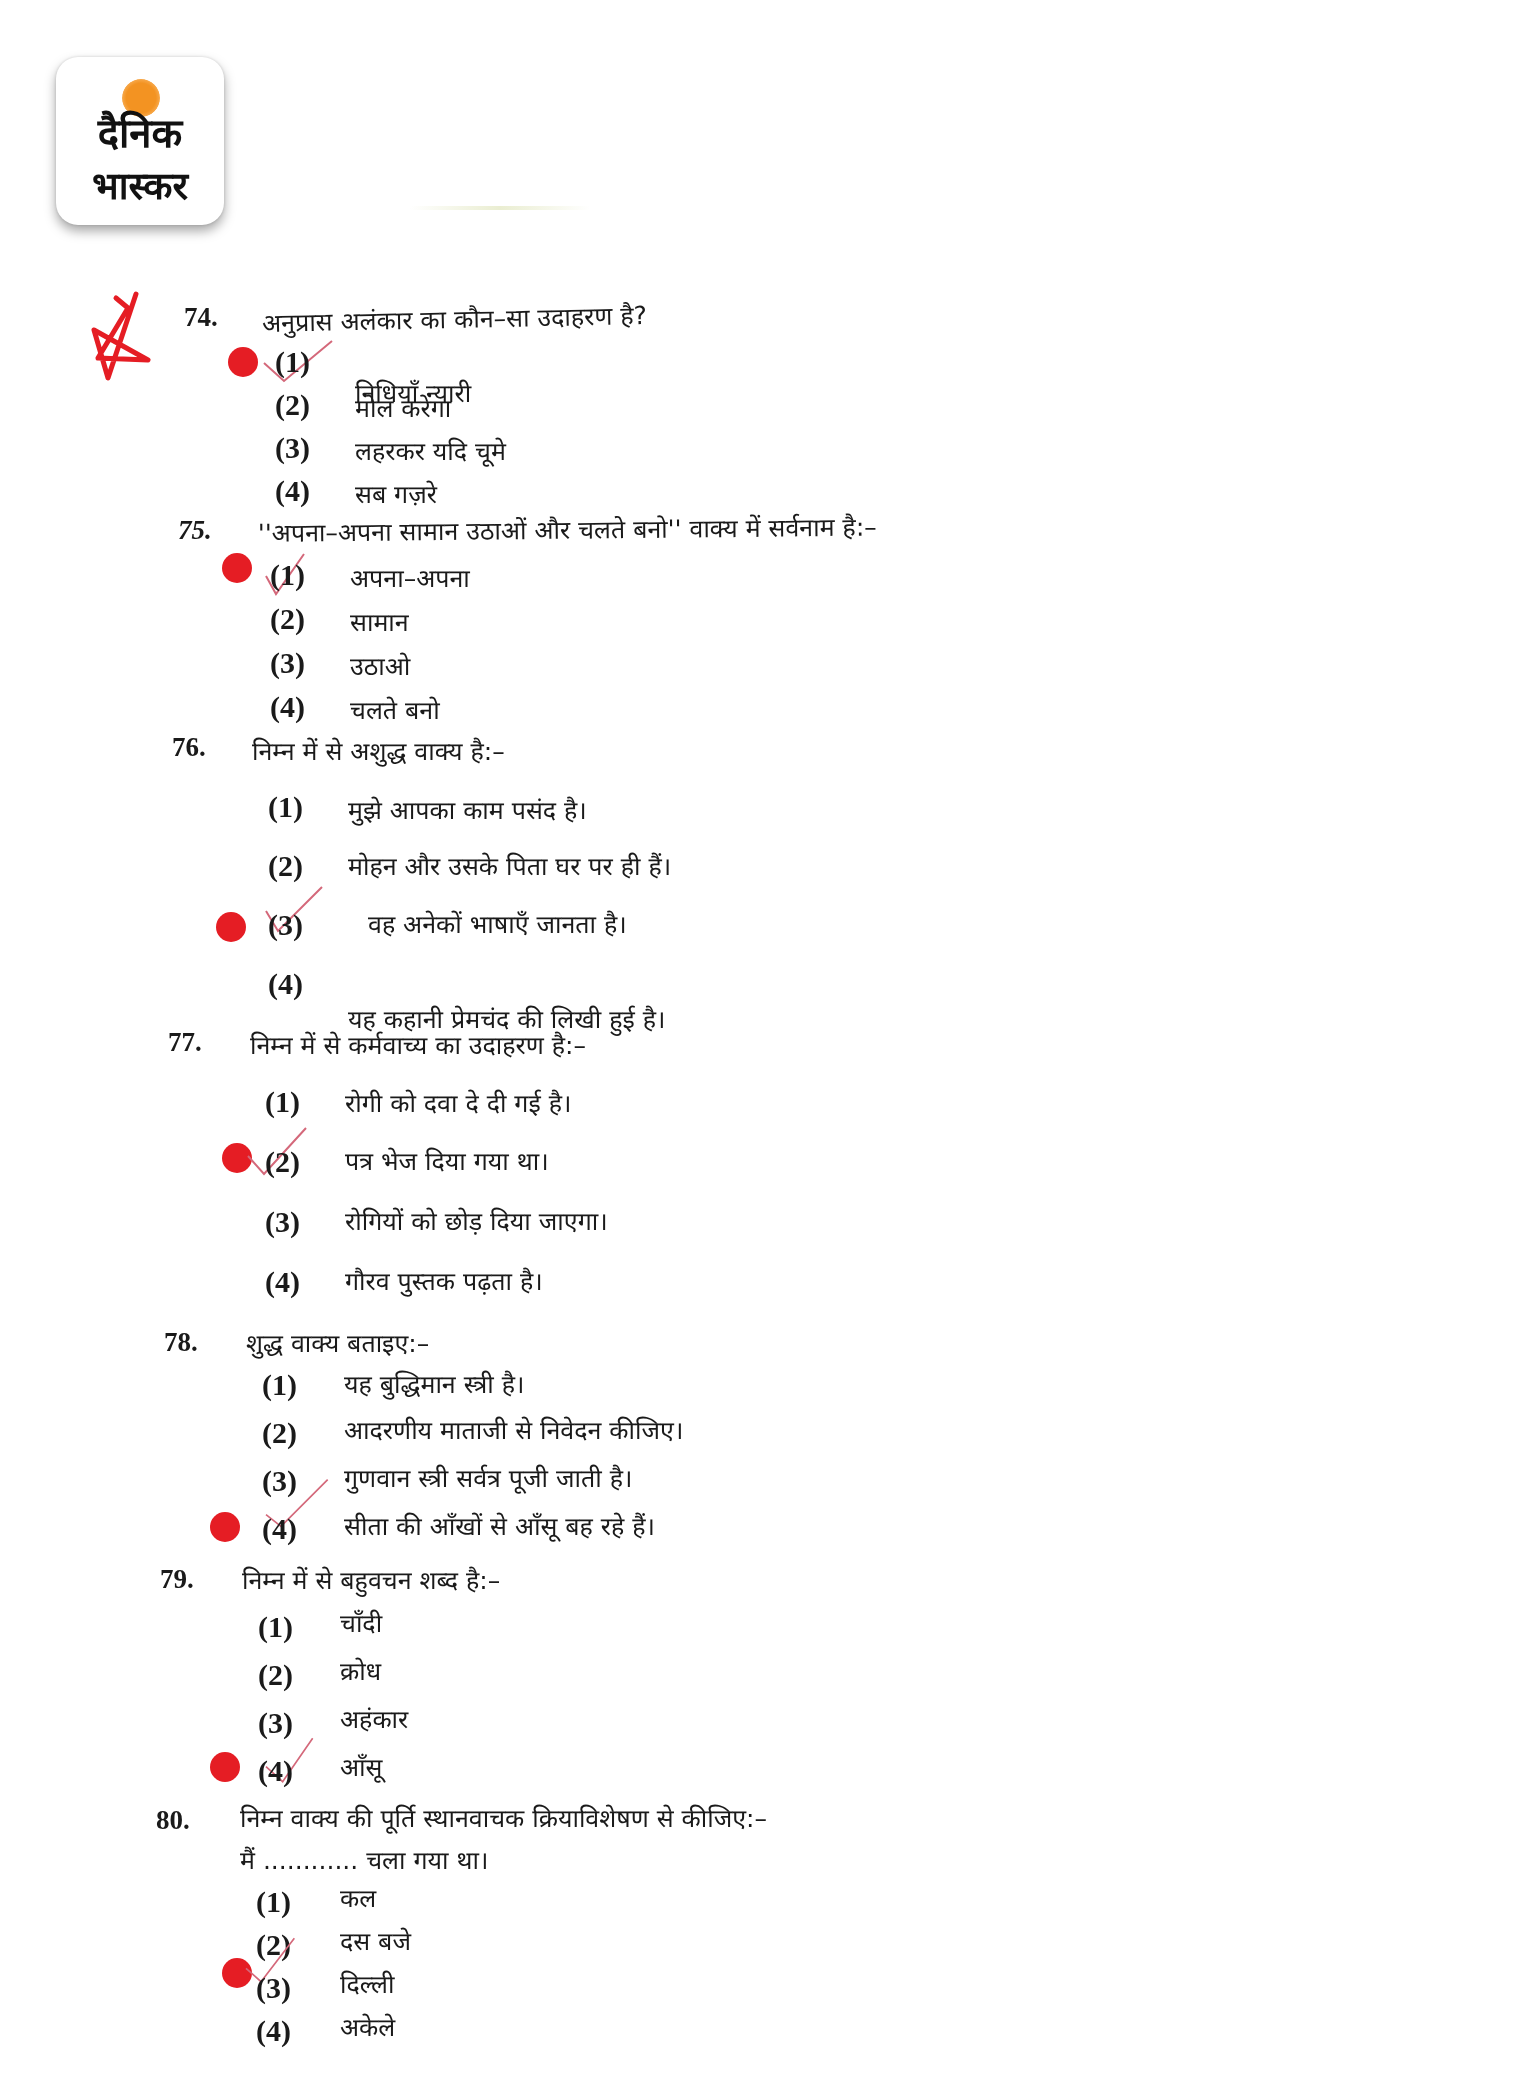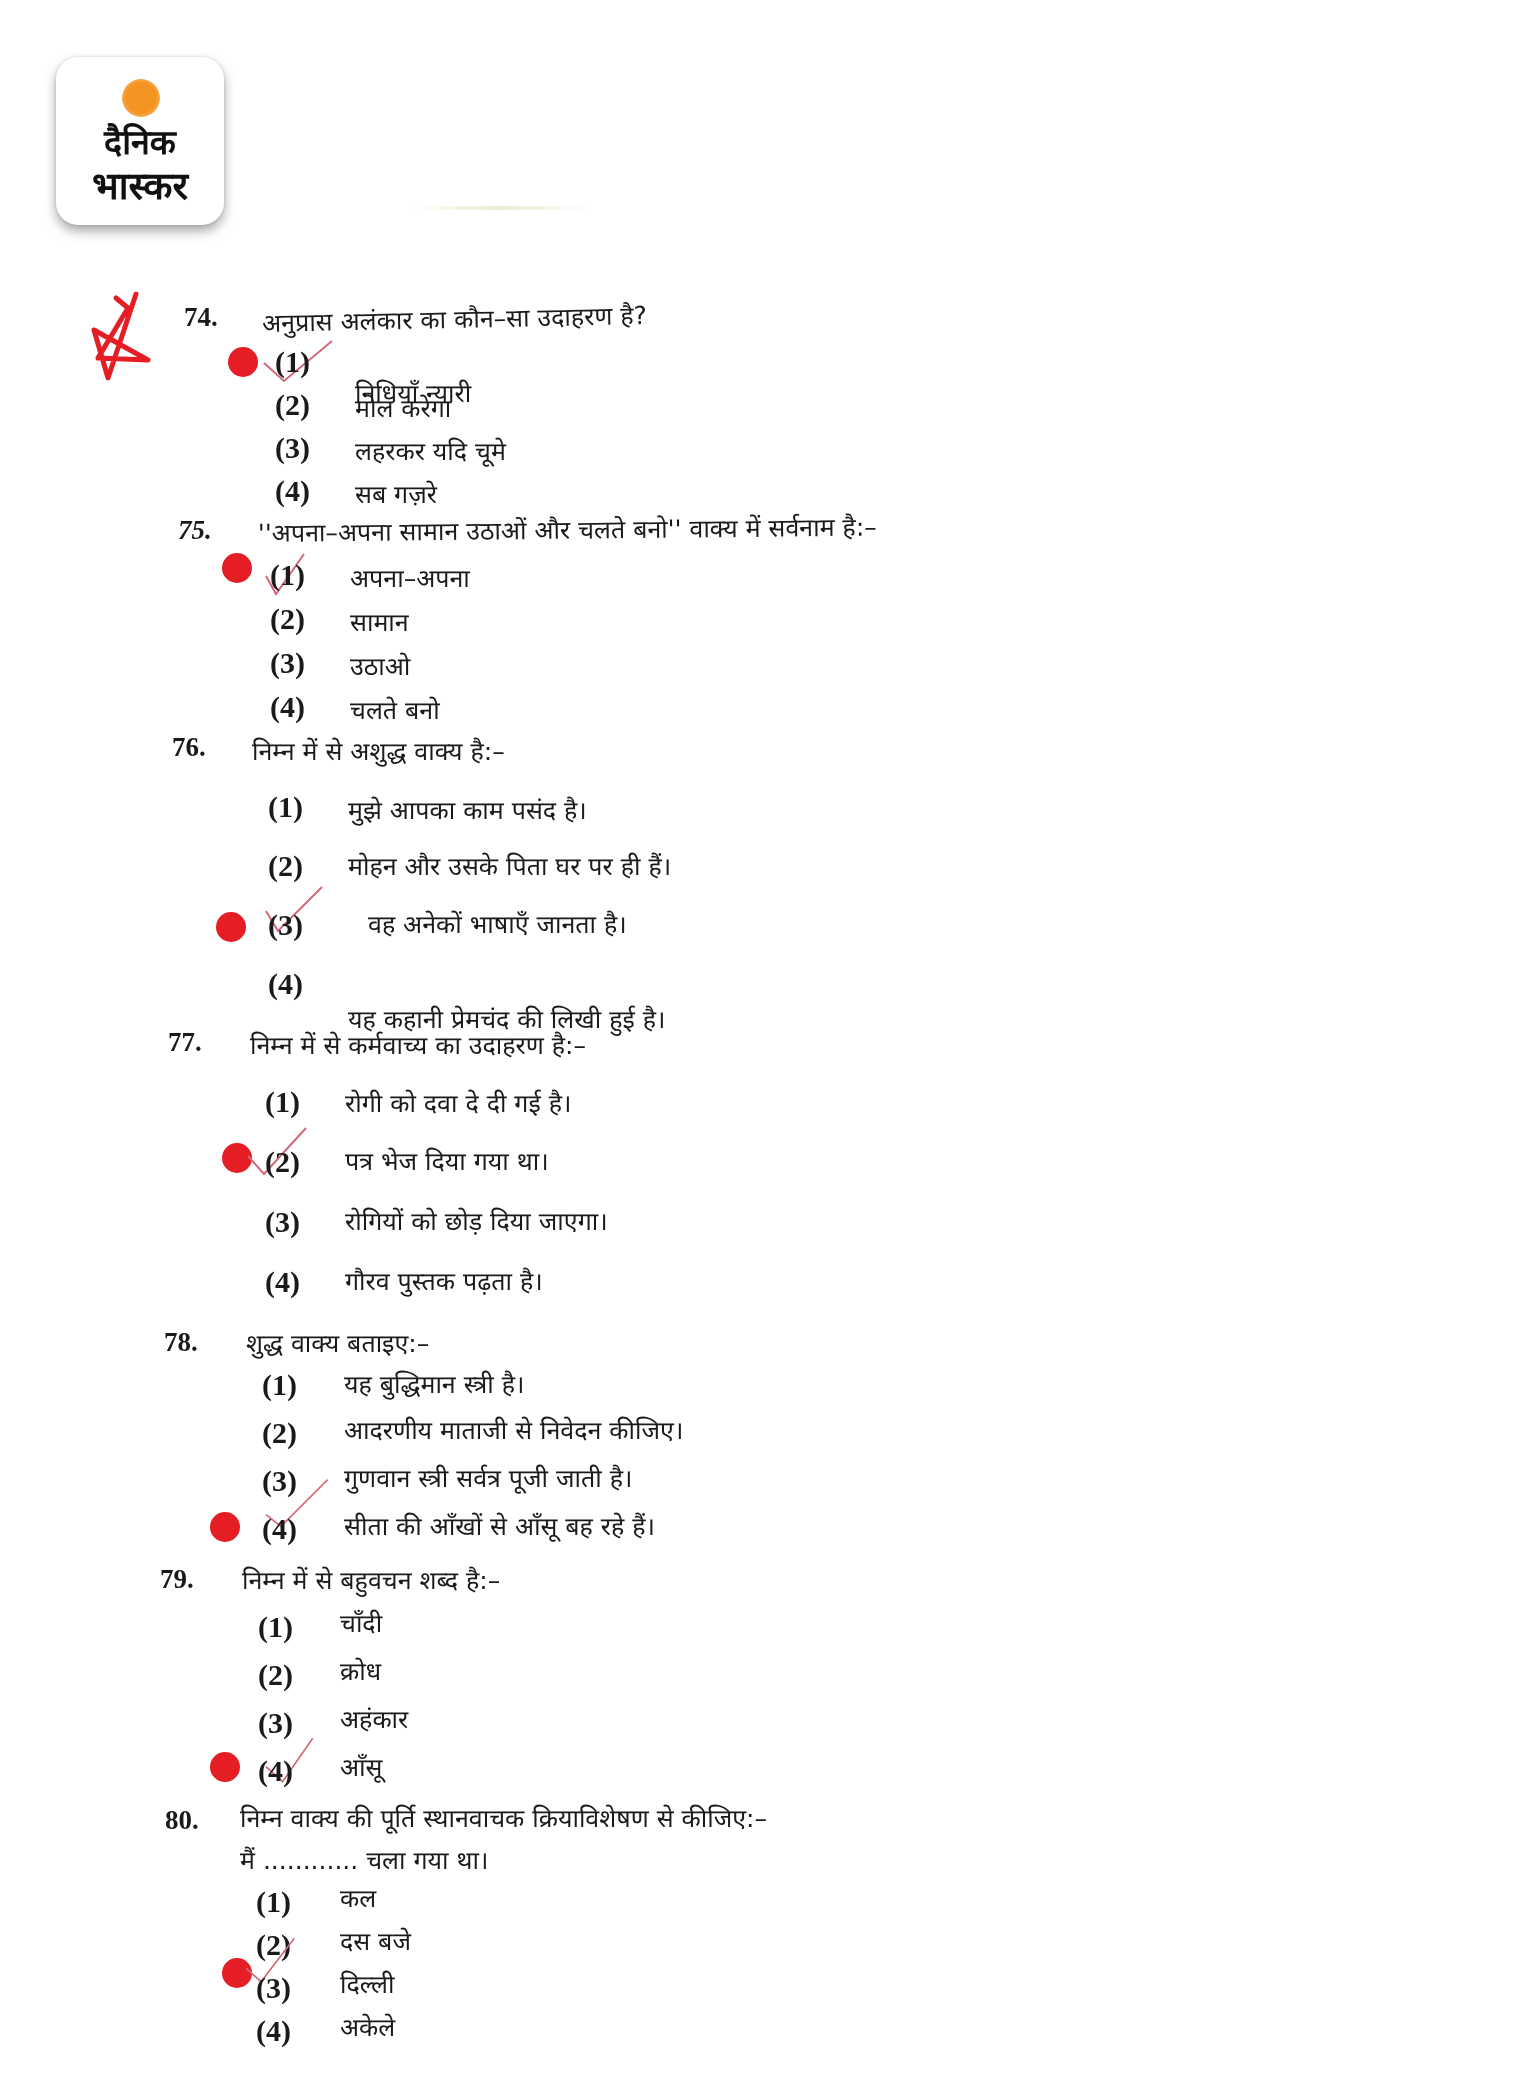--- a/index.html
+++ b/index.html
@@ -5,21 +5,21 @@
   html, body { margin: 0; padding: 0; background: #ffffff; }
   body { width: 1520px; height: 2081px; position: relative; overflow: hidden;
          font-family: "DejaVu Sans", sans-serif; color: #1a1a1a; }
   .logo-card { position: absolute; left: 56px; top: 57px; width: 168px; height: 168px;
                background: #fff; border-radius: 22px;
                box-shadow: 0 6px 12px rgba(0,0,0,0.35), 0 0 3px rgba(0,0,0,0.15); }
   .logo-sun { position: absolute; left: 66px; top: 22px; width: 38px; height: 38px; border-radius: 50%;
               background: radial-gradient(circle, #f39322 55%, #f7a84a 70%, rgba(247,168,74,0) 72%); }
   .logo-text { position: absolute; left: 0; width: 168px; text-align: center;
                font-family: "DejaVu Sans", sans-serif; font-weight: bold; color: #111; line-height: 1; }
-  .logo-line1 { top: 68px; font-size: 34px; }
+  .logo-line1 { top: 56px; font-size: 40px; }
   .logo-line2 { top: 110px; font-size: 38px; }
   .scan-smudge { position: absolute; left: 410px; top: 206px; width: 180px; height: 4px;
                  background: linear-gradient(90deg, rgba(230,235,200,0), rgba(225,230,190,0.7), rgba(230,235,200,0)); }
   .star-mark { position: absolute; left: 86px; top: 290px; width: 70px; height: 92px; }
   .q { position: absolute; left: 0; width: 1520px; }
   .qnum { position: absolute; font-family: "Liberation Serif", serif; font-weight: bold; font-size: 27px; color: #1a1a1a; }
   .qtext { position: absolute; font-family: "DejaVu Sans", sans-serif; font-size: 25px; color: #1a1a1a; white-space: nowrap; }
   .opt-label { position: absolute; font-family: "Liberation Serif", serif; font-weight: bold; font-size: 30px; color: #1a1a1a; }
   .opt-text { position: absolute; font-family: "DejaVu Sans", sans-serif; font-size: 25px; color: #1a1a1a; white-space: nowrap; }
   .dot { position: absolute; width: 30px; height: 30px; border-radius: 50%; background: #e51d24; }
@@ -135,21 +135,21 @@
   <div class="opt-text" style="left:340px; top:1701px;">अहंकार</div>
   <div class="dot" style="left:210px; top:1752px;"></div>
   <svg class="tick" style="left:256px; top:1735px;" viewBox="0 0 80 60">
       <path d="M4 38 L24 56 L60 4" fill="none" stroke="#d4687a" stroke-width="2"></path>
     </svg>
   <div class="opt-label" style="left:258px; top:1754px;">(4)</div>
   <div class="opt-text" style="left:340px; top:1749px;">आँसू</div>
 </div>
 
 <div class="q">
-  <div class="qnum" style="left:156px; top:1805px;margin-left:9px;">80.</div>
+  <div class="qnum" style="left:156px; top:1805px;">80.</div>
   <div class="qtext" style="left:240px; top:1800px;">निम्न वाक्य की पूर्ति स्थानवाचक क्रियाविशेषण से कीजिए:–</div>
   <div class="qtext" style="left:240px; top:1842px;">मैं ............ चला गया था।</div>
   <div class="opt-label" style="left:256px; top:1885px;">(1)</div>
   <div class="opt-text" style="left:340px; top:1880px;">कल</div>
   <div class="opt-label" style="left:256px; top:1928px;">(2)</div>
   <div class="opt-text" style="left:340px; top:1923px;">दस बजे</div>
   <div class="dot" style="left:222px; top:1958px;"></div>
   <svg class="tick" style="left:236px; top:1935px;" viewBox="0 0 80 60">
       <path d="M4 40 L22 56 L62 4" fill="none" stroke="#d4687a" stroke-width="2"></path>
     </svg>

